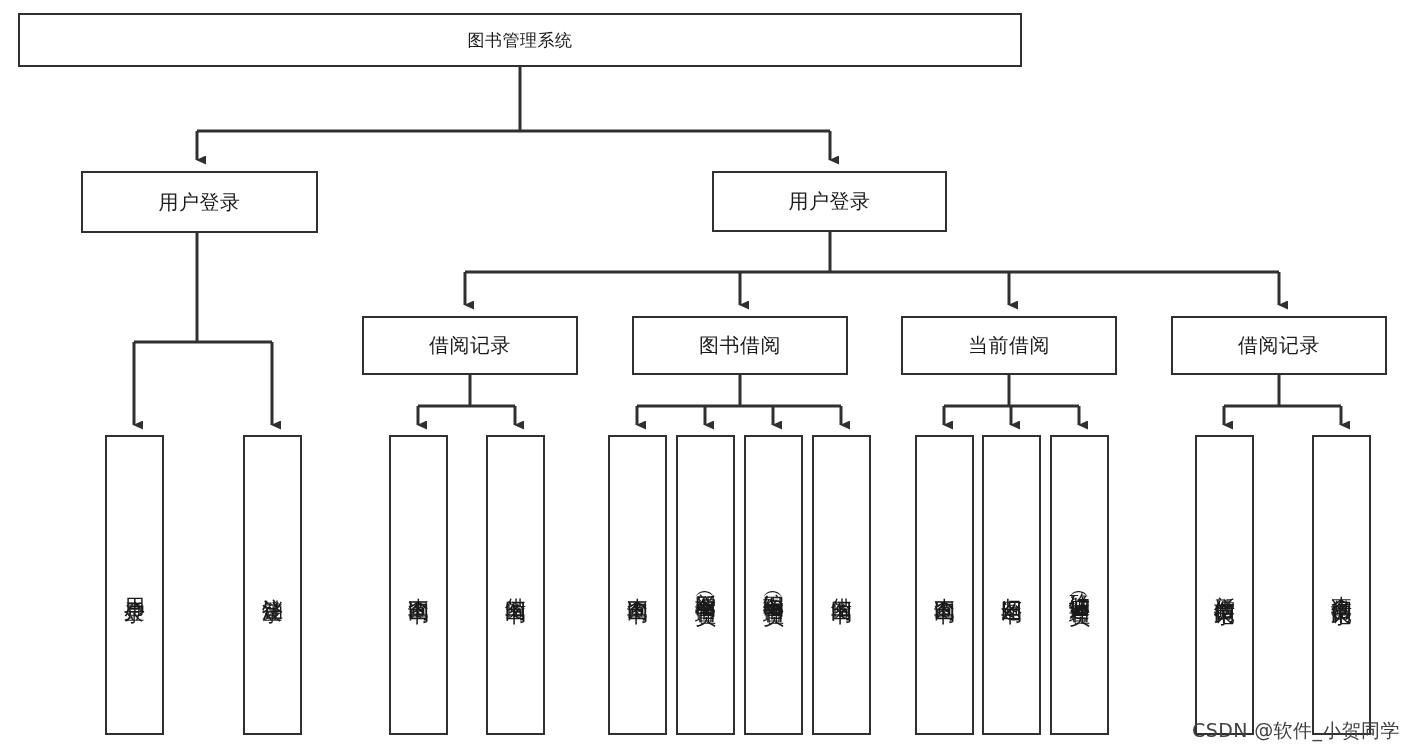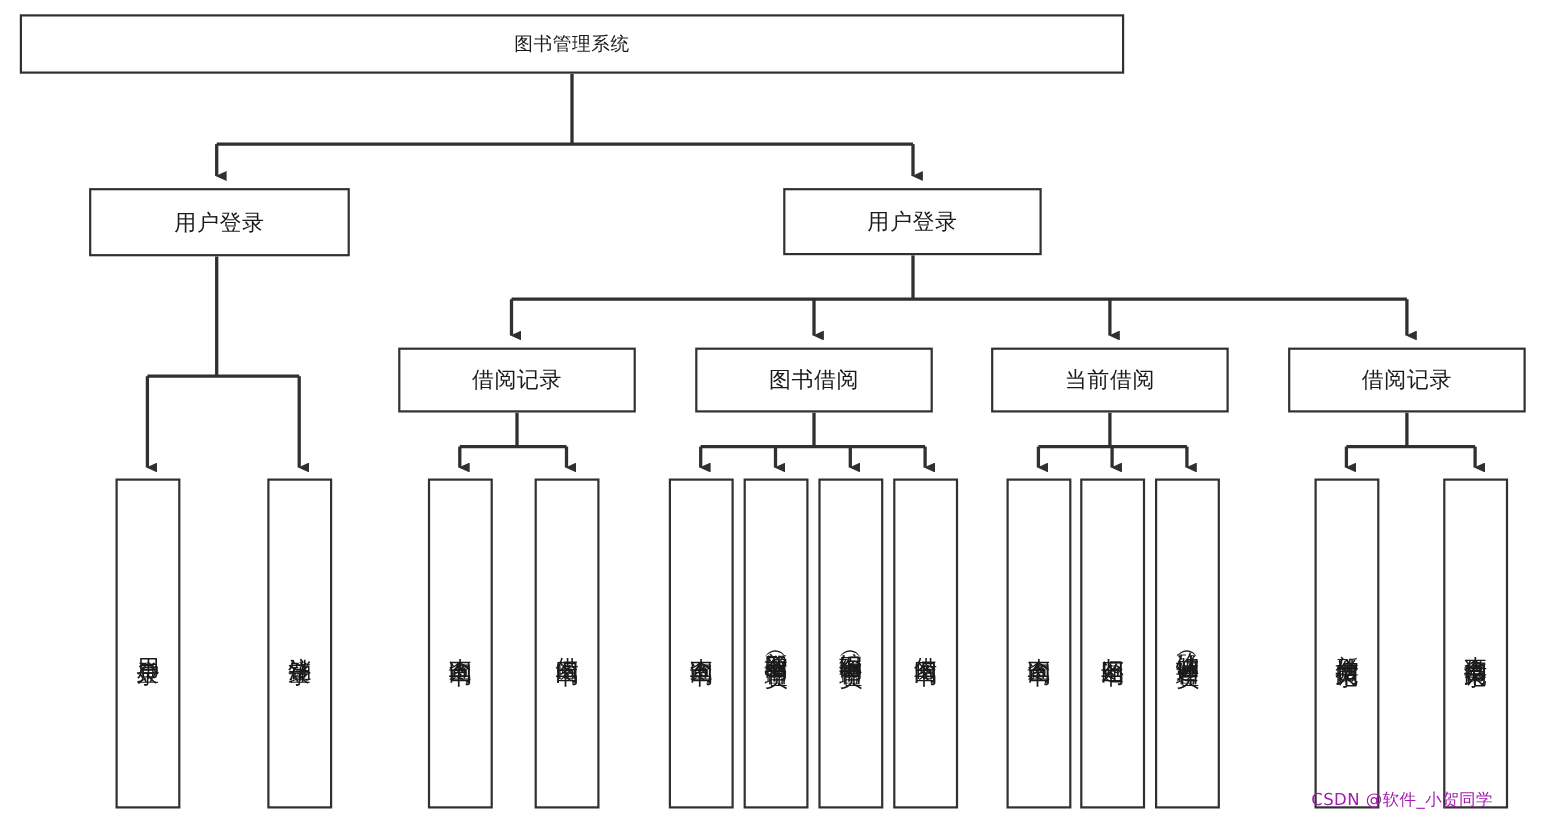--- a/index.html
+++ b/index.html
@@ -58,22 +58,22 @@
   .node.vert .lbl {
     writing-mode: vertical-rl;
     text-orientation: upright;
     font-size: 21px;
     line-height: 1.05;
     letter-spacing: 2px;
     white-space: pre;
   }
   .watermark {
     position: absolute;
-    font-size: 15px;
-    color: #a21caf;
+    font-size: 19px;
+    color: #404040;
     white-space: nowrap;
     z-index: 5;
     letter-spacing: 0.4px;
   }
 </style>
 </head>
 <body>
 
 <div id="canvas">
 

